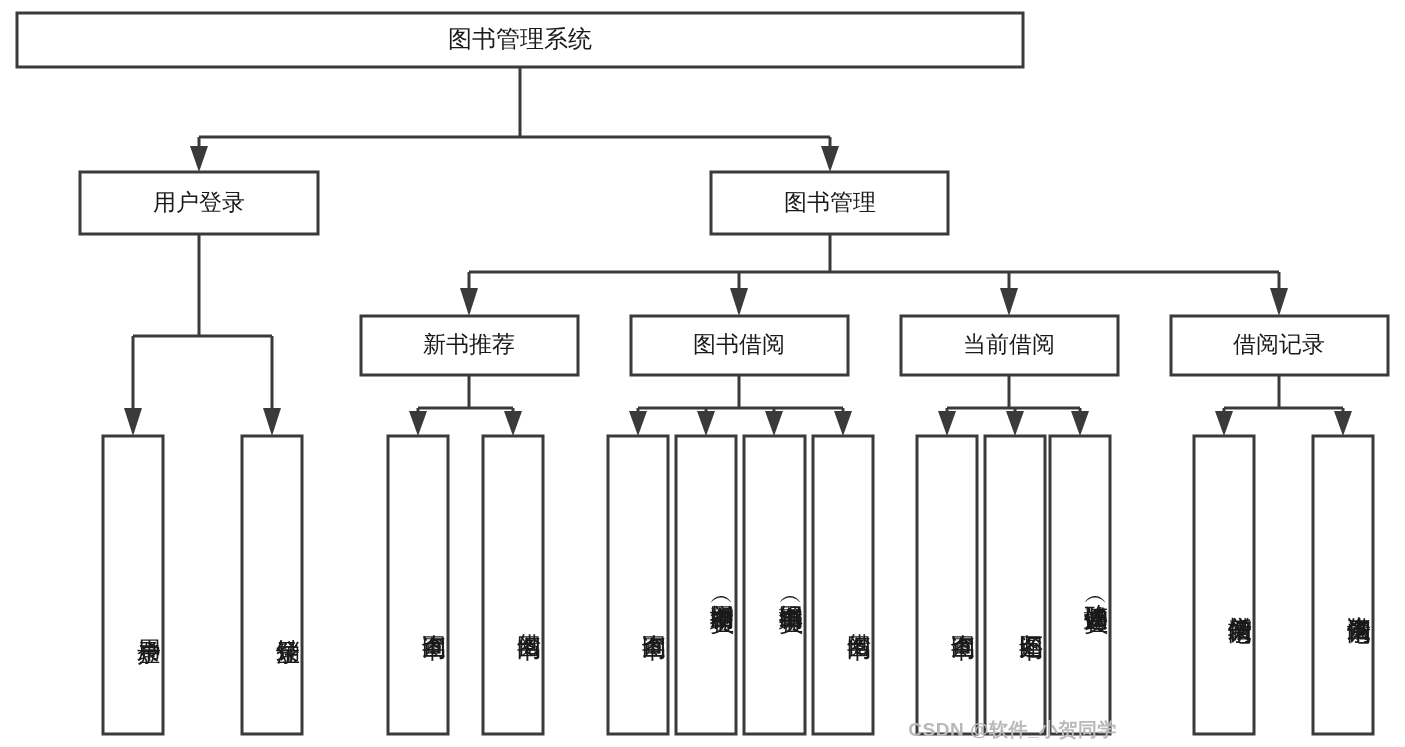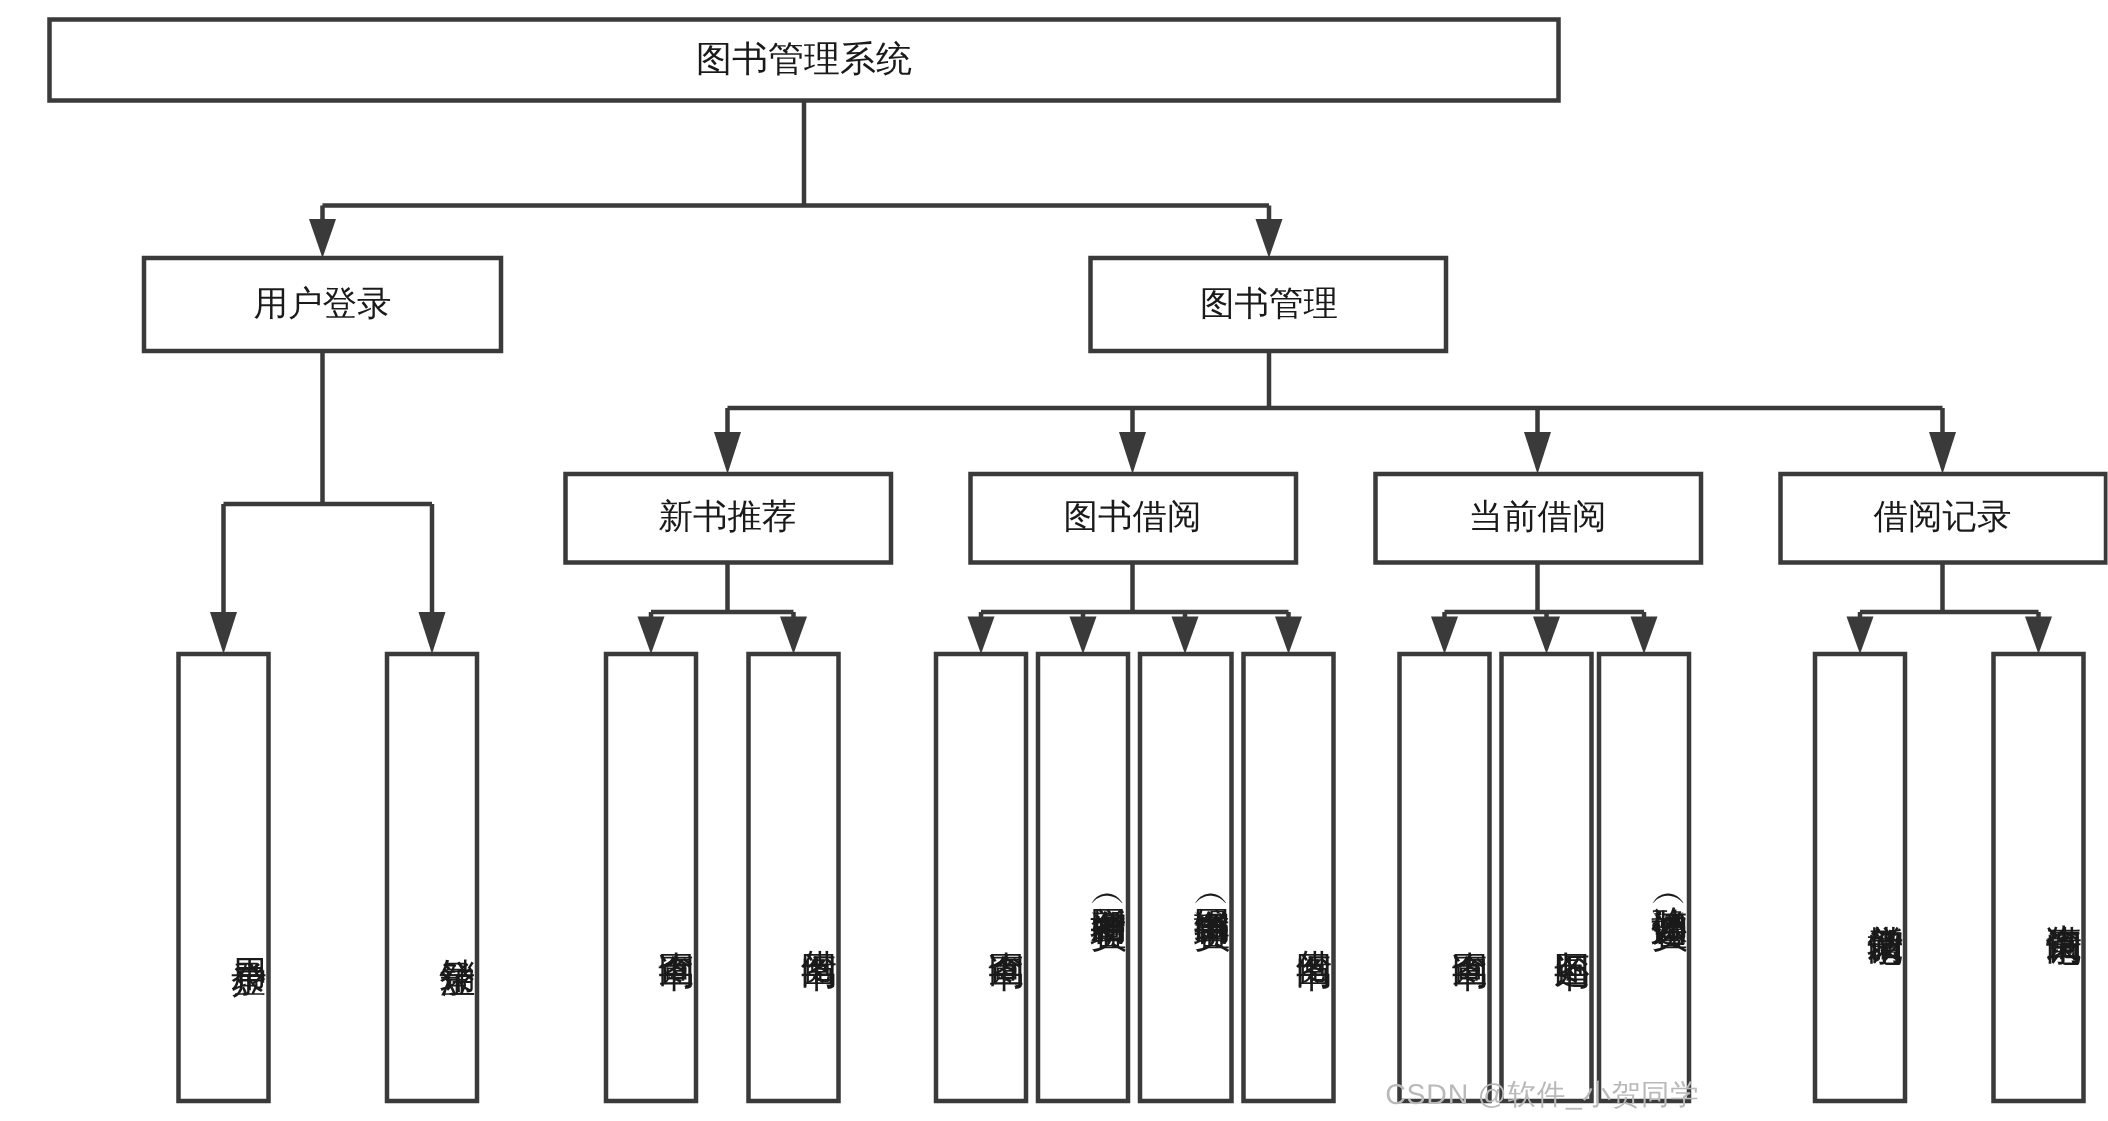--- a/index.html
+++ b/index.html
@@ -9,21 +9,21 @@
   }
   body {
     width: 1405px;
     height: 747px;
     font-family: "Liberation Sans", "DejaVu Sans", sans-serif;
     overflow: hidden;
     position: relative;
   }
   #diagram-root {
     position: absolute;
-    left: 16px;
+    left: 0;
     top: 0;
     width: 1125px;
     height: 747px;
   }
   svg.flow {
     display: block;
     width: 1405px;
     height: 747px;
   }
   .node-box {
@@ -72,20 +72,21 @@
   }
   .watermark {
     position: absolute;
     right: 8px;
     bottom: 4px;
     font-family: "Liberation Sans", "DejaVu Sans", sans-serif;
     font-size: 19px;
     color: #b9b9b9;
     letter-spacing: 0.5px;
     white-space: nowrap;
+    font-weight: bold;
   }
 </style>
 </head>
 <body>
 
 <div id="diagram-root">
 
   <svg class="flow" viewBox="0 0 1405 747" xmlns="http://www.w3.org/2000/svg">
 
     <g>

